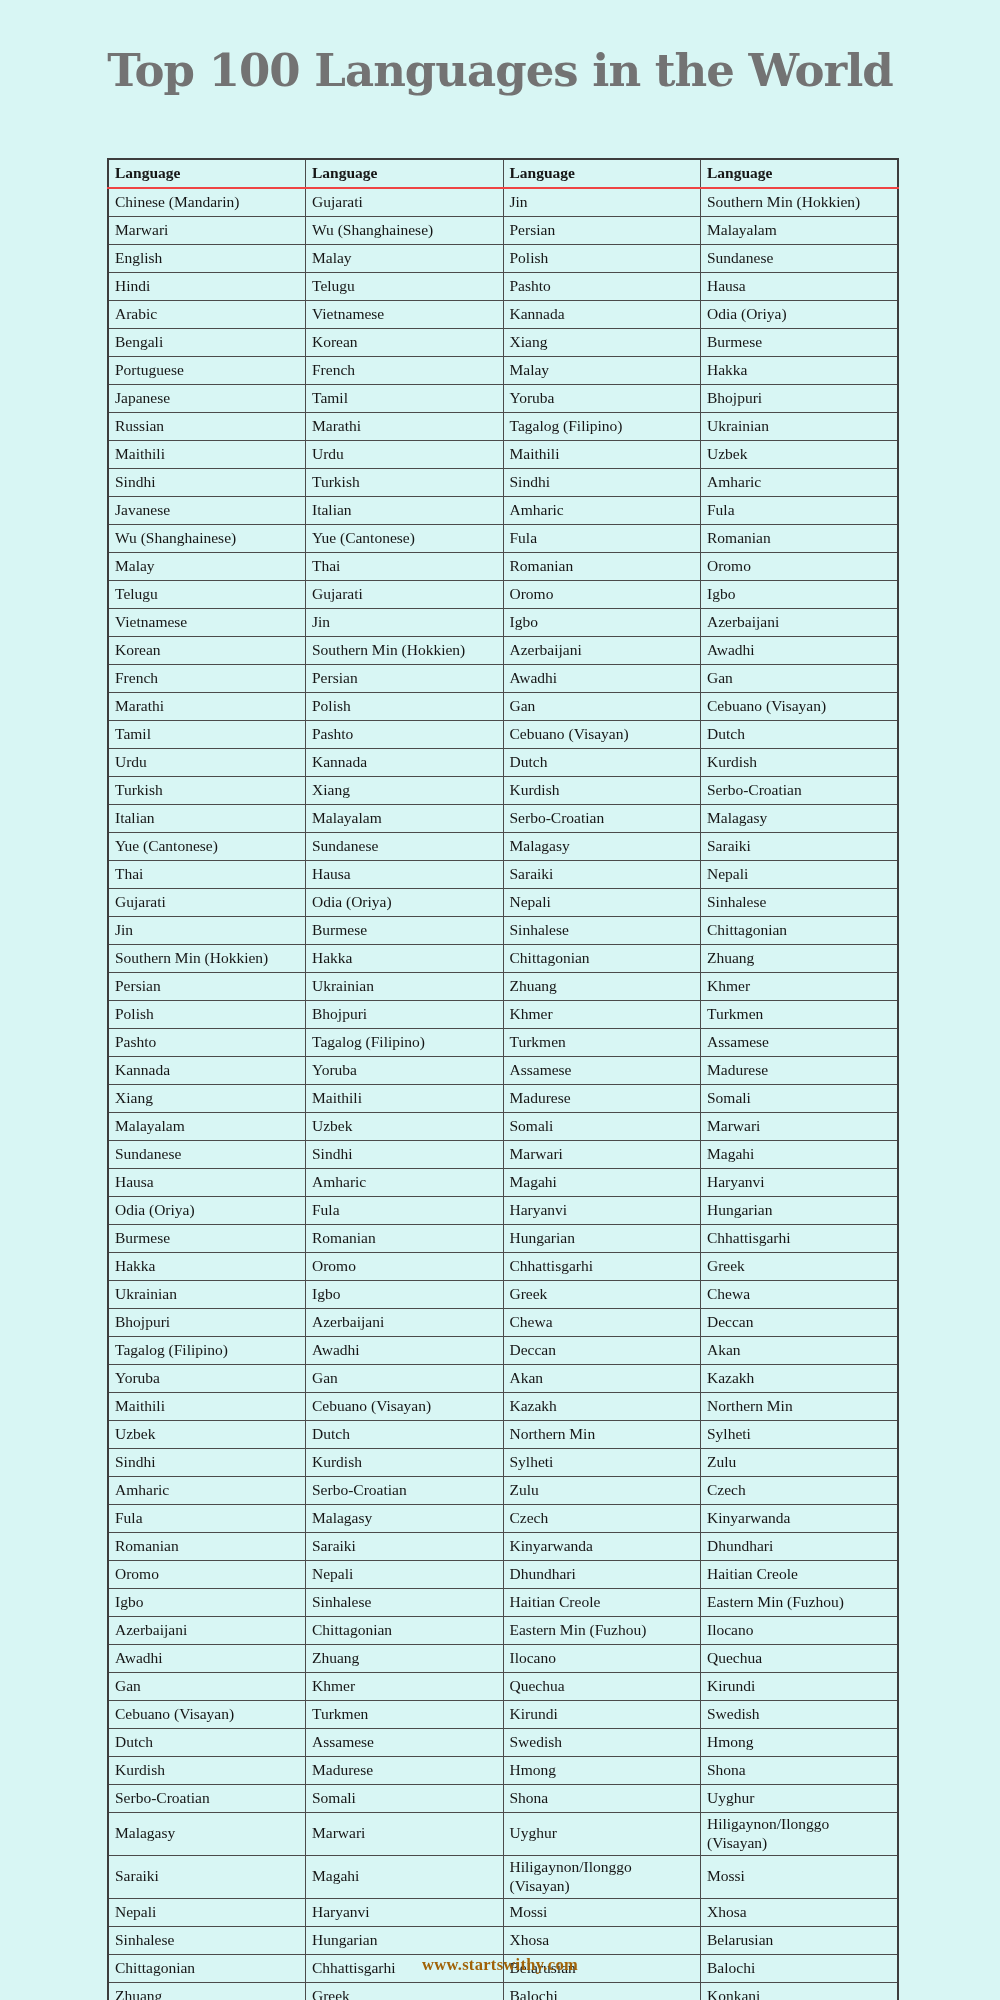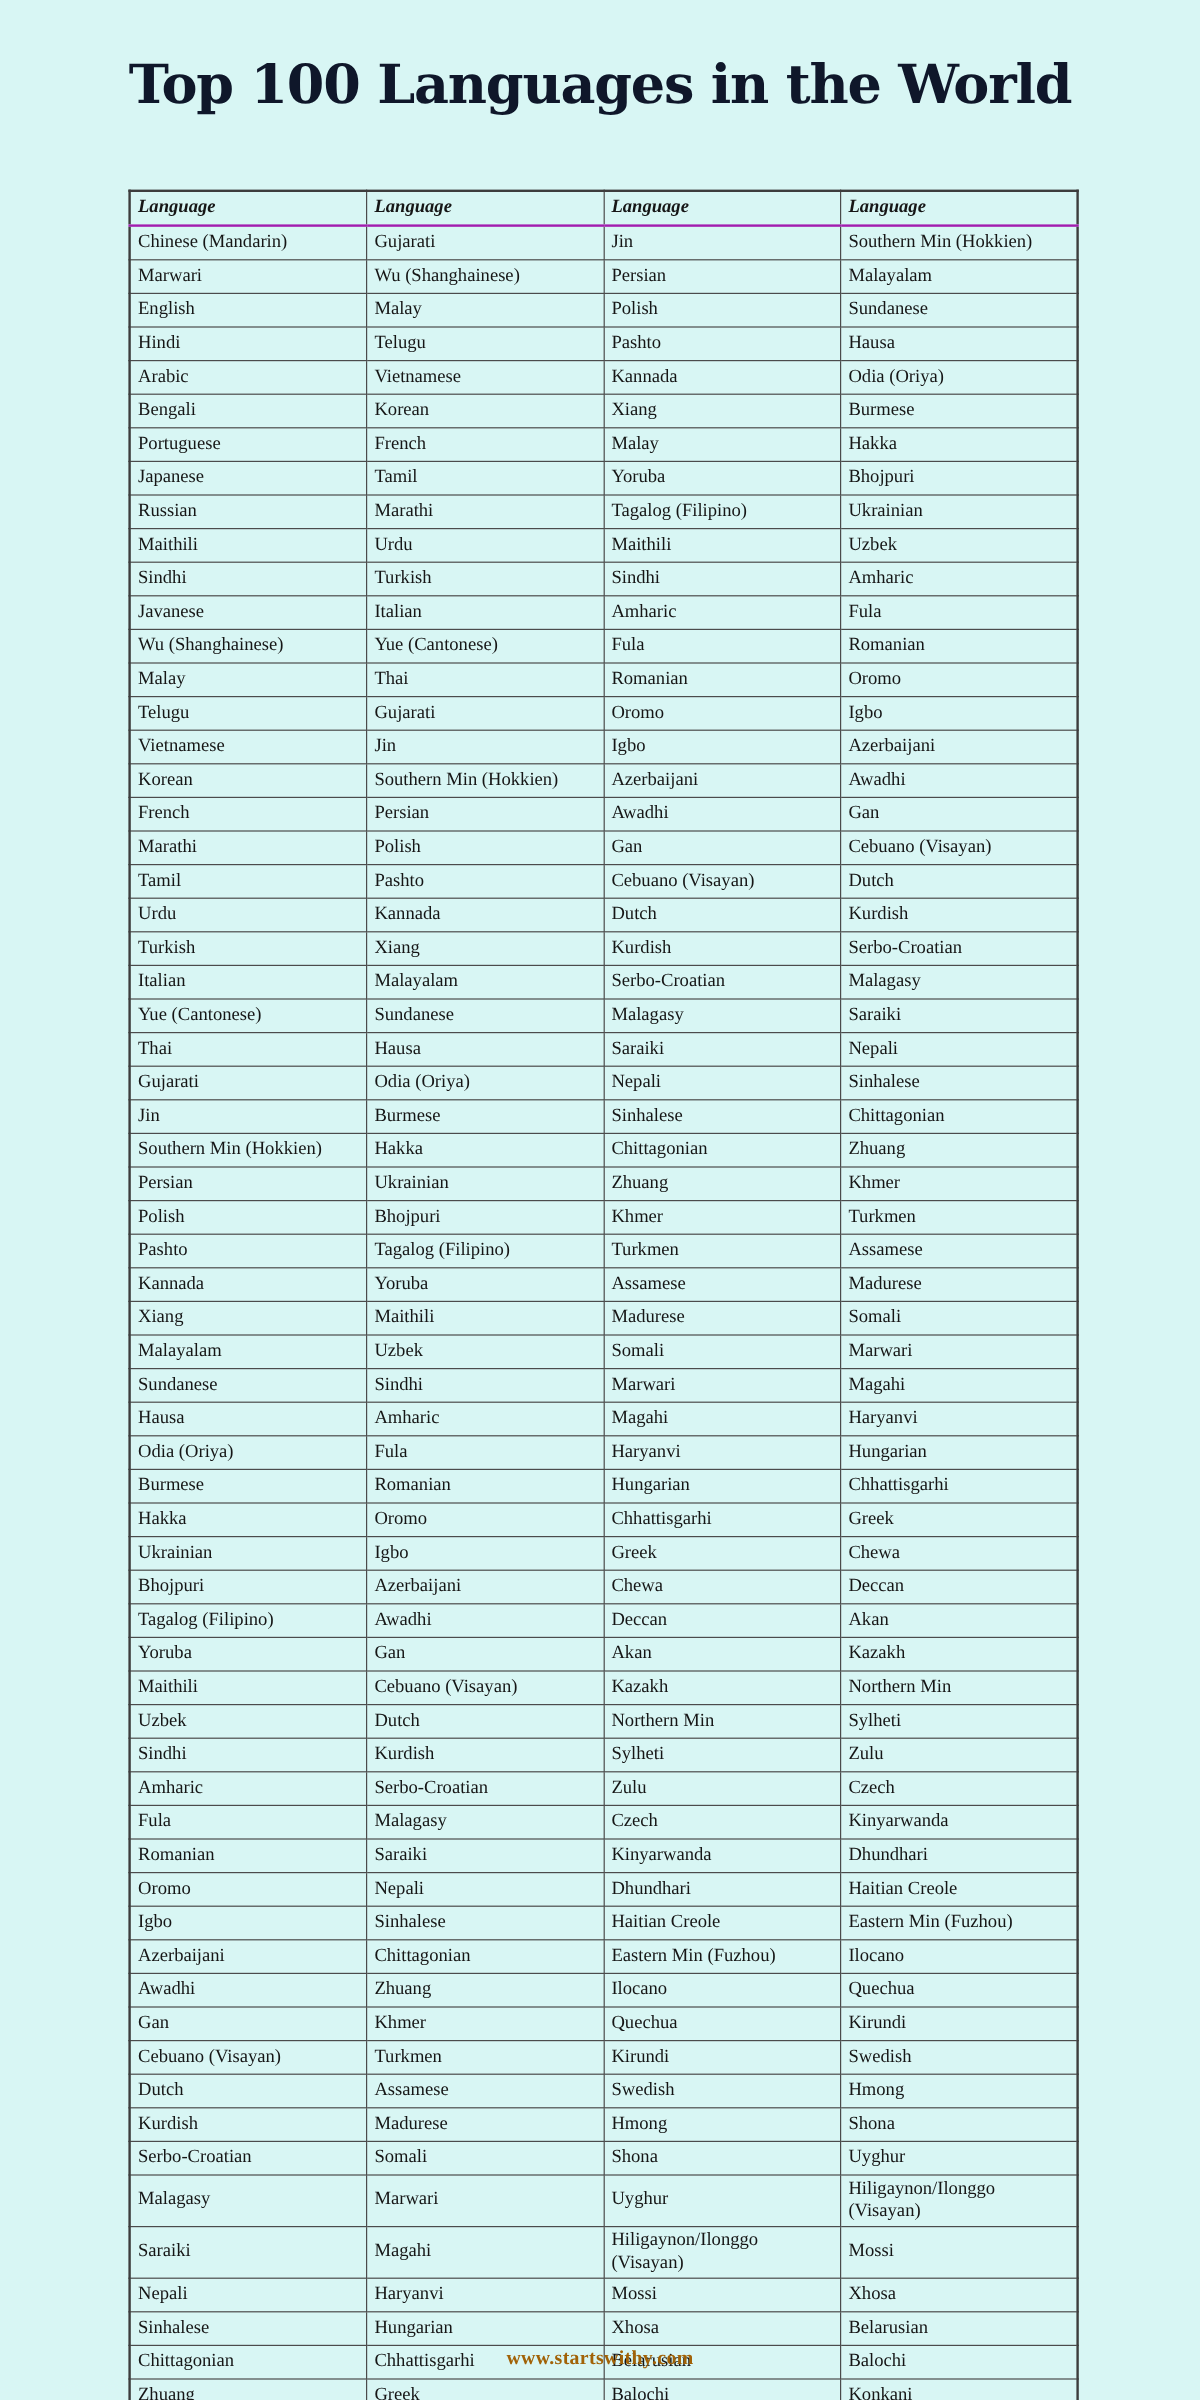--- a/index.html
+++ b/index.html
@@ -21,21 +21,21 @@
   .title {
     position: absolute;
     top: 44px;
     left: 0;
     width: 100%;
     text-align: center;
     font-family: "DejaVu Serif", serif;
     font-weight: 700;
     font-size: 45px;
     letter-spacing: -1px;
-    color: #0f172a;
+    color: #737373;
     margin: 0;
   }
   table.lang-table {
     position: absolute;
     top: 158px;
     left: 107px;
     width: 792px;
     border-collapse: collapse;
     table-layout: fixed;
     border: 2px solid #3d3d3d;
@@ -47,22 +47,21 @@
     padding: 2px 6px;
     height: 23px;
     line-height: 1.22;
     text-align: left;
     vertical-align: middle;
     overflow: hidden;
     color: #161616;
   }
   table.lang-table th {
     font-weight: 700;
-    border-bottom: 2px solid #a21caf;
-    font-style: italic;
+    border-bottom: 2px solid #ef4444;
   }
   .footer {
     position: absolute;
     top: 1955px;
     left: 0;
     width: 100%;
     text-align: center;
     font-size: 16.5px;
     font-weight: 600;
     letter-spacing: 0.3px;

